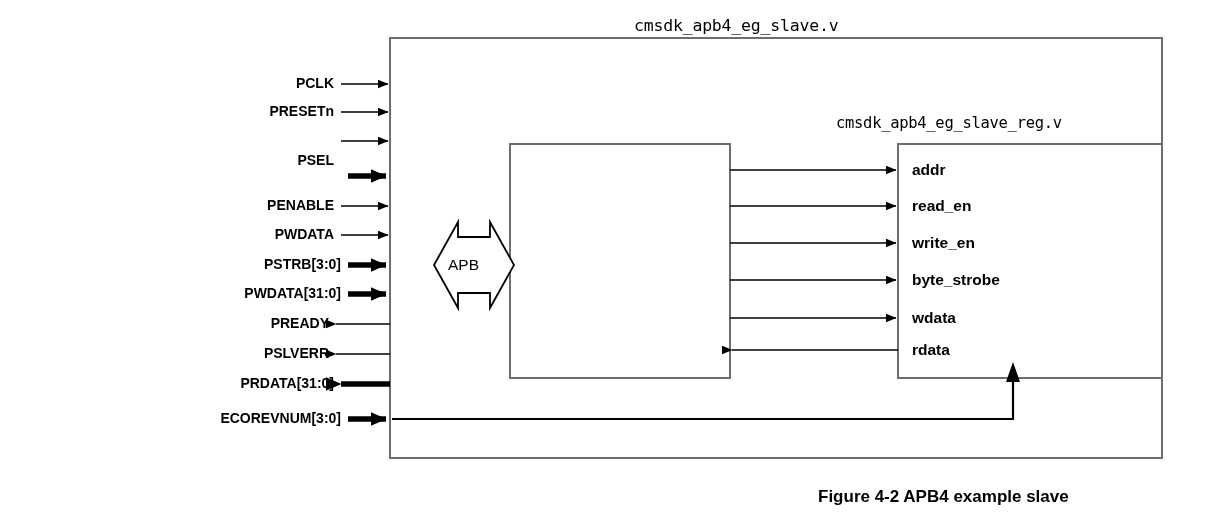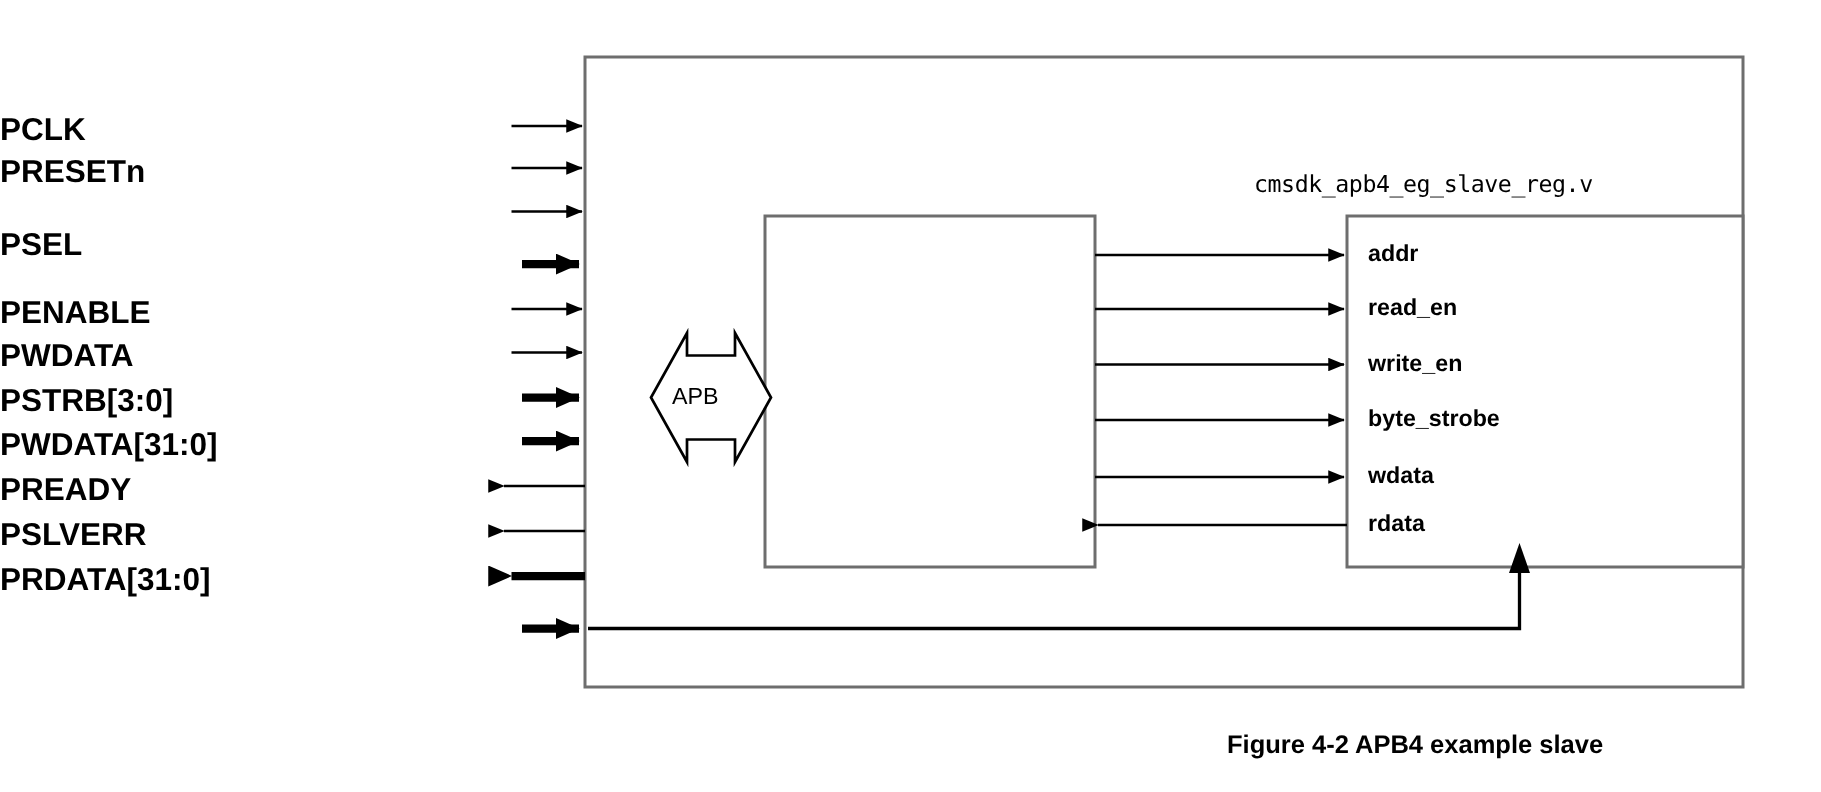--- a/index.html
+++ b/index.html
@@ -11,21 +11,21 @@
 
   .diagram{position:absolute;left:0;top:0;width:1214px;height:528px;}
   .svg-layer{position:absolute;left:0;top:0;width:1214px;height:528px;}
 
   
   .lbl{position:absolute;white-space:nowrap;line-height:1;}
 
   .mono{font-family:"DejaVu Sans Mono", monospace;font-size:16.5px;font-weight:400;letter-spacing:-0.2px;}
   .mono-sm{font-family:"DejaVu Sans Mono", monospace;font-size:15.5px;font-weight:400;letter-spacing:-0.3px;}
 
-  .sig-left{font-weight:bold;font-size:21px;}
+  .sig-left{font-weight:bold;font-size:14px;text-align:right;}
   .sig-right{font-weight:bold;font-size:15.5px;text-align:left;}
 
   .apb-text{font-size:15.5px;font-weight:400;}
   .sri-text{font-size:16px;font-weight:400;}
   .caption{font-weight:bold;font-size:17px;}
 </style>
 </head>
 <body>
 
 <div class="diagram">
@@ -94,33 +94,35 @@
     <g stroke="#000" stroke-width="1.7">
       <line x1="730" y1="170" x2="896" y2="170" marker-end="url(#ah-thin)"></line>
       <line x1="730" y1="206" x2="896" y2="206" marker-end="url(#ah-thin)"></line>
       <line x1="730" y1="243" x2="896" y2="243" marker-end="url(#ah-thin)"></line>
       <line x1="730" y1="280" x2="896" y2="280" marker-end="url(#ah-thin)"></line>
       <line x1="730" y1="318" x2="896" y2="318" marker-end="url(#ah-thin)"></line>
       <line x1="898" y1="350" x2="732" y2="350" marker-end="url(#ah-thin-l)"></line>
     </g>
   </svg>
 
+  <div class="lbl mono" style="left:634px;top:18px;">cmsdk_apb4_eg_slave.v</div>
 
   <div class="lbl mono-sm" style="left:836px;top:116px;">cmsdk_apb4_eg_slave_reg.v</div>
 
   <div class="lbl sig-left" style="left:0px;top:76px;width:334px;">PCLK</div>
   <div class="lbl sig-left" style="left:0px;top:104px;width:334px;">PRESETn</div>
   <div class="lbl sig-left" style="left:0px;top:133px;width:334px;margin-top:20px;">PSEL</div>
   <div class="lbl sig-left" style="left:0px;top:198px;width:334px;">PENABLE</div>
   <div class="lbl sig-left" style="left:0px;top:227px;width:334px;">PWDATA</div>
   <div class="lbl sig-left" style="left:0px;top:257px;width:341px;">PSTRB[3:0]</div>
   <div class="lbl sig-left" style="left:0px;top:286px;width:341px;">PWDATA[31:0]</div>
   <div class="lbl sig-left" style="left:0px;top:316px;width:329px;">PREADY</div>
   <div class="lbl sig-left" style="left:0px;top:346px;width:329px;">PSLVERR</div>
   <div class="lbl sig-left" style="left:0px;top:376px;width:334px;">PRDATA[31:0]</div>
+  <div class="lbl sig-left" style="left:0px;top:411px;width:341px;">ECOREVNUM[3:0]</div>
 
   <div class="lbl sig-right" style="left:912px;top:162px;">addr</div>
   <div class="lbl sig-right" style="left:912px;top:198px;">read_en</div>
   <div class="lbl sig-right" style="left:912px;top:235px;">write_en</div>
   <div class="lbl sig-right" style="left:912px;top:272px;">byte_strobe</div>
   <div class="lbl sig-right" style="left:912px;top:310px;">wdata</div>
   <div class="lbl sig-right" style="left:912px;top:342px;">rdata</div>
 
   <div class="lbl apb-text" style="left:448px;top:257px;">APB</div>
 

